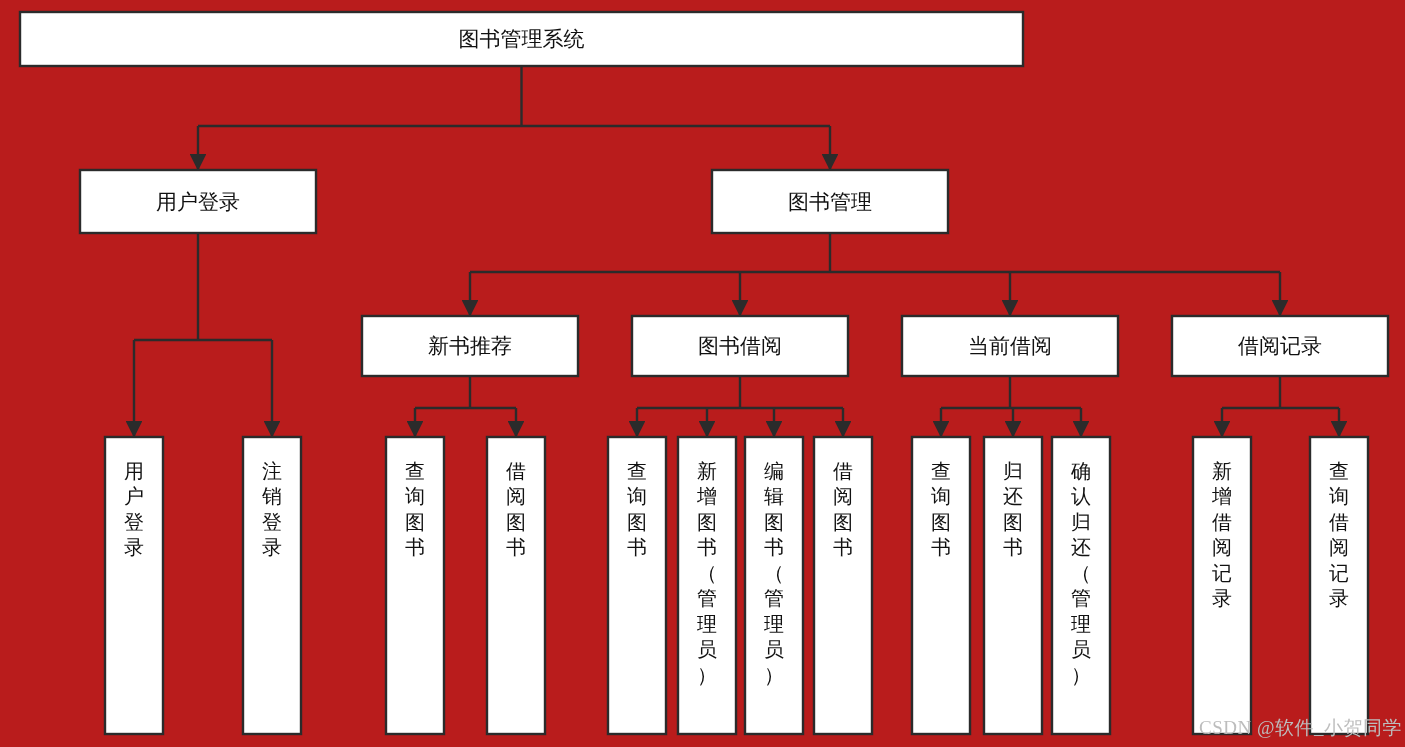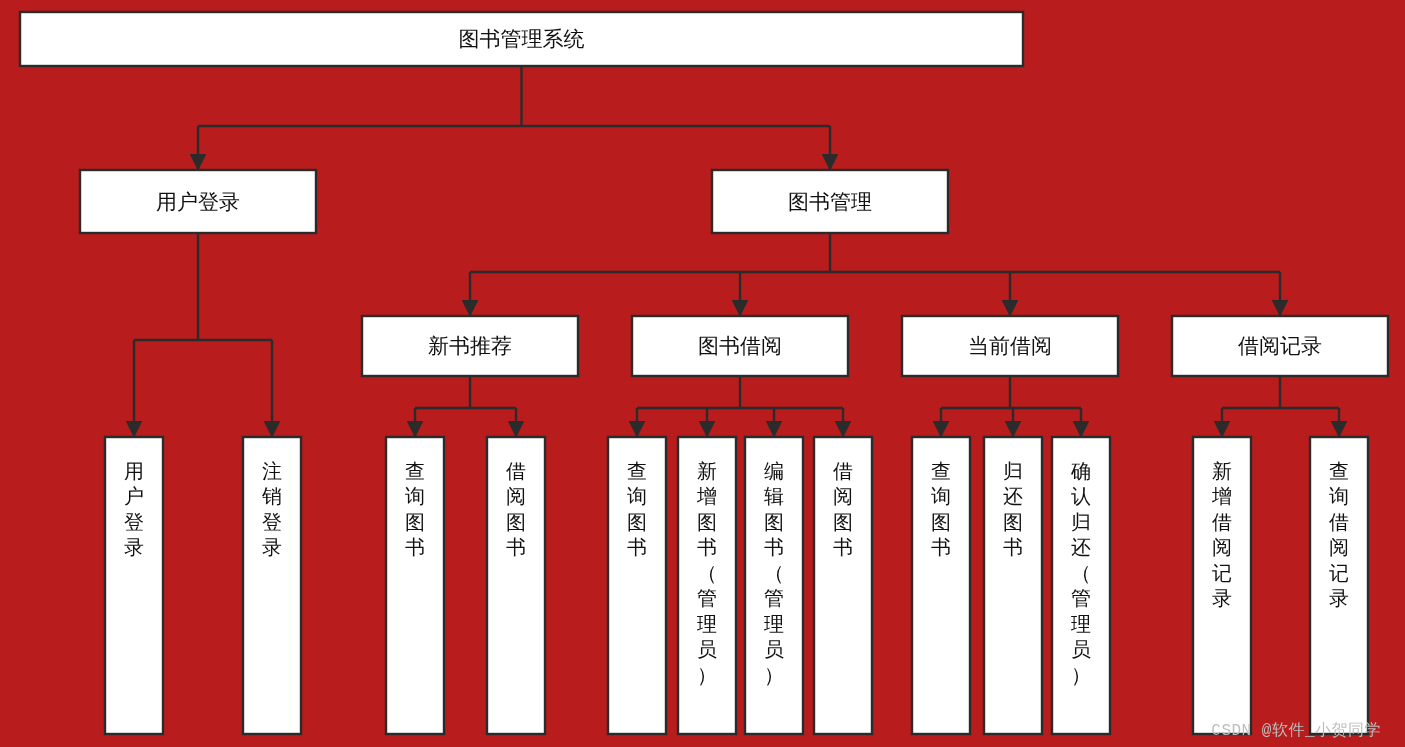--- a/index.html
+++ b/index.html
@@ -43,25 +43,25 @@
     fill: none;
     stroke-linecap: butt;
     stroke-linejoin: miter;
   }
   .arrow-head {
     fill: #2b2b2b;
     stroke: none;
   }
   .watermark {
     position: absolute;
-    right: 24px;
+    right: 3px;
     bottom: 6px;
     color: #bdbdbd;
-    font-size: 16px;
-    font-family: Liberation Mono, monospace;
+    font-size: 19px;
+    font-family: Liberation Serif, serif;
     white-space: nowrap;
     letter-spacing: 0.5px;
     pointer-events: none;
   }
 </style>
 </head>
 <body>
 
 <div id="stage">
 

